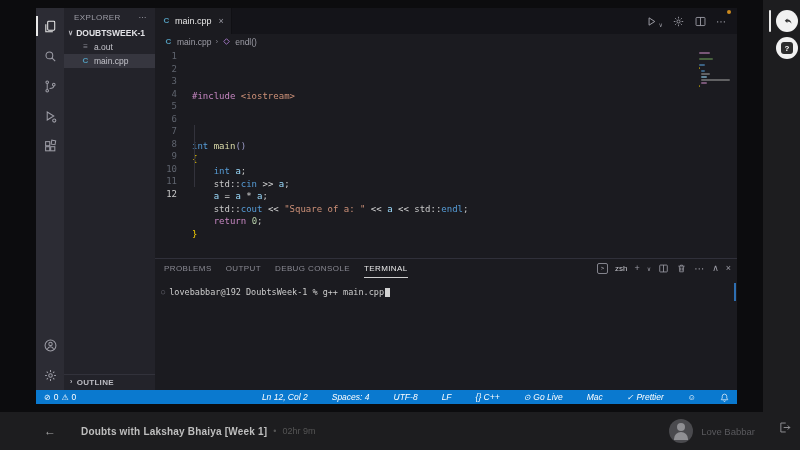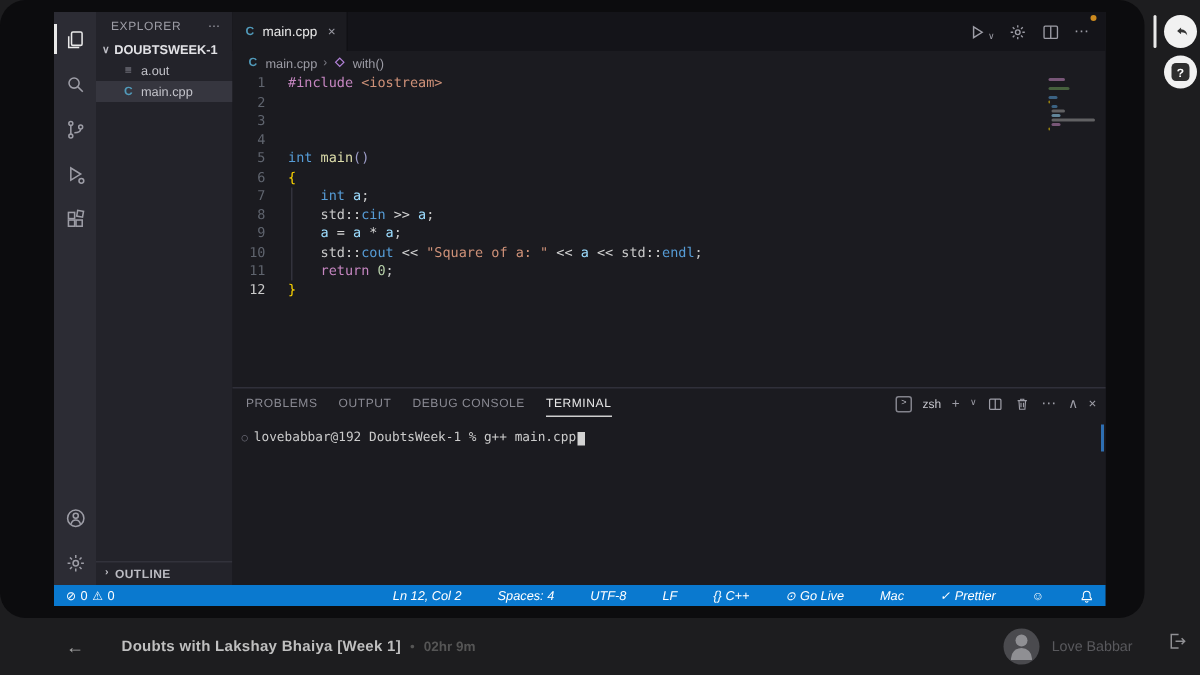--- a/index.html
+++ b/index.html
@@ -1,19 +1,19 @@
 <!DOCTYPE html>
 <html><head>
 <meta charset="utf-8">
 <style>
   html,body{margin:0;padding:0;}
   body{width:800px;height:450px;position:relative;overflow:hidden;background:#1d1d1f;
        font-family:"Liberation Sans",sans-serif;-webkit-font-smoothing:antialiased;}
   svg{display:block;}
-  .video{position:absolute;left:0;top:0;width:763px;height:412px;background:#0c0c0e;border-radius:17px;}
+  .video{position:absolute;left:0;top:0;width:763px;height:412px;background:#0c0c0e;}
 
   
   .vsc{position:absolute;left:36px;top:8px;width:701px;height:396px;background:#1b1b20;color:#ccc;}
   
   .activity{position:absolute;left:0;top:0;width:28px;height:382px;background:#2c2c34;
             display:flex;flex-direction:column;align-items:center;padding-top:3px;box-sizing:border-box;}
   .act-ic{width:28px;height:30px;display:flex;align-items:center;justify-content:center;color:#9d9da6;position:relative;}
   .act-ic.active{color:#e9e9e9;}
   .act-ic.active::before{content:'';position:absolute;left:0;top:5px;bottom:5px;width:2px;background:#e9e9e9;}
   .act-spacer{flex:1;}
@@ -43,21 +43,21 @@
   .ellip{font-size:10px;letter-spacing:1px;}
   .badge-dot{position:absolute;right:6px;top:2px;width:4px;height:4px;border-radius:50%;background:#cc8a1e;}
   .breadcrumb{height:15px;display:flex;align-items:center;gap:4px;padding-left:9px;color:#9d9da6;font-size:8.5px;}
   .bc-sep{font-size:8px;color:#7e7e87;}
   
   .code{position:absolute;top:42px;left:0;right:40px;font-family:"DejaVu Sans Mono",monospace;
         font-size:9px;line-height:12.5px;}
   .code-line{display:flex;height:12.5px;}
   .ln{width:22px;text-align:right;color:#5f646e;flex:none;}
   .ln.cur{color:#cacaca;}
-  .lc{margin-left:15px;white-space:pre;color:#cfcfcf;}
+  .lc{margin-left:15px;white-space:pre;color:#cfcfcf;margin-top:40px;}
   .tok-pp{color:#C586C0}.tok-str{color:#CE9178}.tok-com{color:#6A9955}.tok-kw{color:#569CD6}
   .tok-fn{color:#DCDCAA}.tok-var{color:#9CDCFE}.tok-num{color:#B5CEA8}.tok-op{color:#d4d4d4}
   .tok-pl{color:#c8c8c8}.tok-brace{color:#FFD700}.tok-paren{color:#9d9dc8}.tok-ret{color:#C586C0}
   .indent-guide{position:absolute;left:39px;top:117px;width:1px;height:62px;background:#33333c;}
   .minimap{position:absolute;top:44px;right:4px;width:34px;}
   .mini-line{height:2px;margin-bottom:1px;border-radius:1px;}
   
   .panel{position:absolute;left:0;top:250px;width:582px;height:132px;border-top:1px solid #30303a;background:#1b1b20;}
   .panel-tabs{display:flex;gap:14px;padding:5px 0 0 9px;font-size:8px;letter-spacing:.4px;color:#8a8a93;height:14px;}
   .ptab{cursor:default;}
@@ -88,21 +88,21 @@
   .float-btn.reply{left:776px;top:10px;}
   .float-btn.help{left:776px;top:37px;}
   .help-sq{width:12px;height:12px;border-radius:3px;background:#2e2e2e;color:#fff;font-size:8px;
            display:flex;align-items:center;justify-content:center;font-weight:bold;}
   .signout{position:absolute;left:778px;top:421px;}
   .bottombar{position:absolute;left:0;top:412px;width:763px;height:38px;display:flex;align-items:center;
              padding-left:44px;box-sizing:border-box;}
   .back{color:#a8a8a8;font-size:12px;margin-right:13px;}
   .vtitle{color:#bfbfbf;font-size:10px;font-weight:bold;letter-spacing:.2px;padding-left:12px;}
   .vsep{color:#555;font-size:9px;margin:0 6px;}
-  .vdur{color:#555;font-size:9px;font-weight:bold;}
+  .vdur{color:#555;font-size:9px;}
   .viewer{margin-left:auto;margin-right:8px;display:flex;align-items:center;gap:8px;}
   .avatar{width:24px;height:24px;border-radius:50%;background:#4a4a4e;overflow:hidden;}
   .av-head{width:8px;height:8px;border-radius:50%;background:#8f8f93;margin:4px auto 0;}
   .av-body{width:14px;height:8px;border-radius:7px 7px 0 0;background:#8f8f93;margin:1px auto 0;}
   .viewer-name{color:#59595d;font-size:9.5px;}
 </style>
 </head>
 <body>
 
 <div class="video">
@@ -219,21 +219,21 @@
 
       <div class="breadcrumb">
         <span class="fic cpp-file-icon">C</span>
         <span>main.cpp</span>
         <span class="bc-sep">›</span>
         <span>
           <svg width="9" height="9" viewBox="0 0 16 16" fill="none" stroke="#b180d7" stroke-width="1.4">
             <rect x="4.5" y="4.5" width="7" height="7" transform="rotate(45 8 8)"></rect>
             </svg>
         </span>
-        <span>with()</span>
+        <span>endl()</span>
       </div>
 
       <div class="code">
         <div id="code-lines">
             <div class="code-line">
               <span class="ln">1</span>
               <span class="lc"><span class="tok-pp">#include</span><span class="tok-pl"> </span><span class="tok-str">&lt;iostream&gt;</span></span>
             </div>
             <div class="code-line">
               <span class="ln">2</span>

